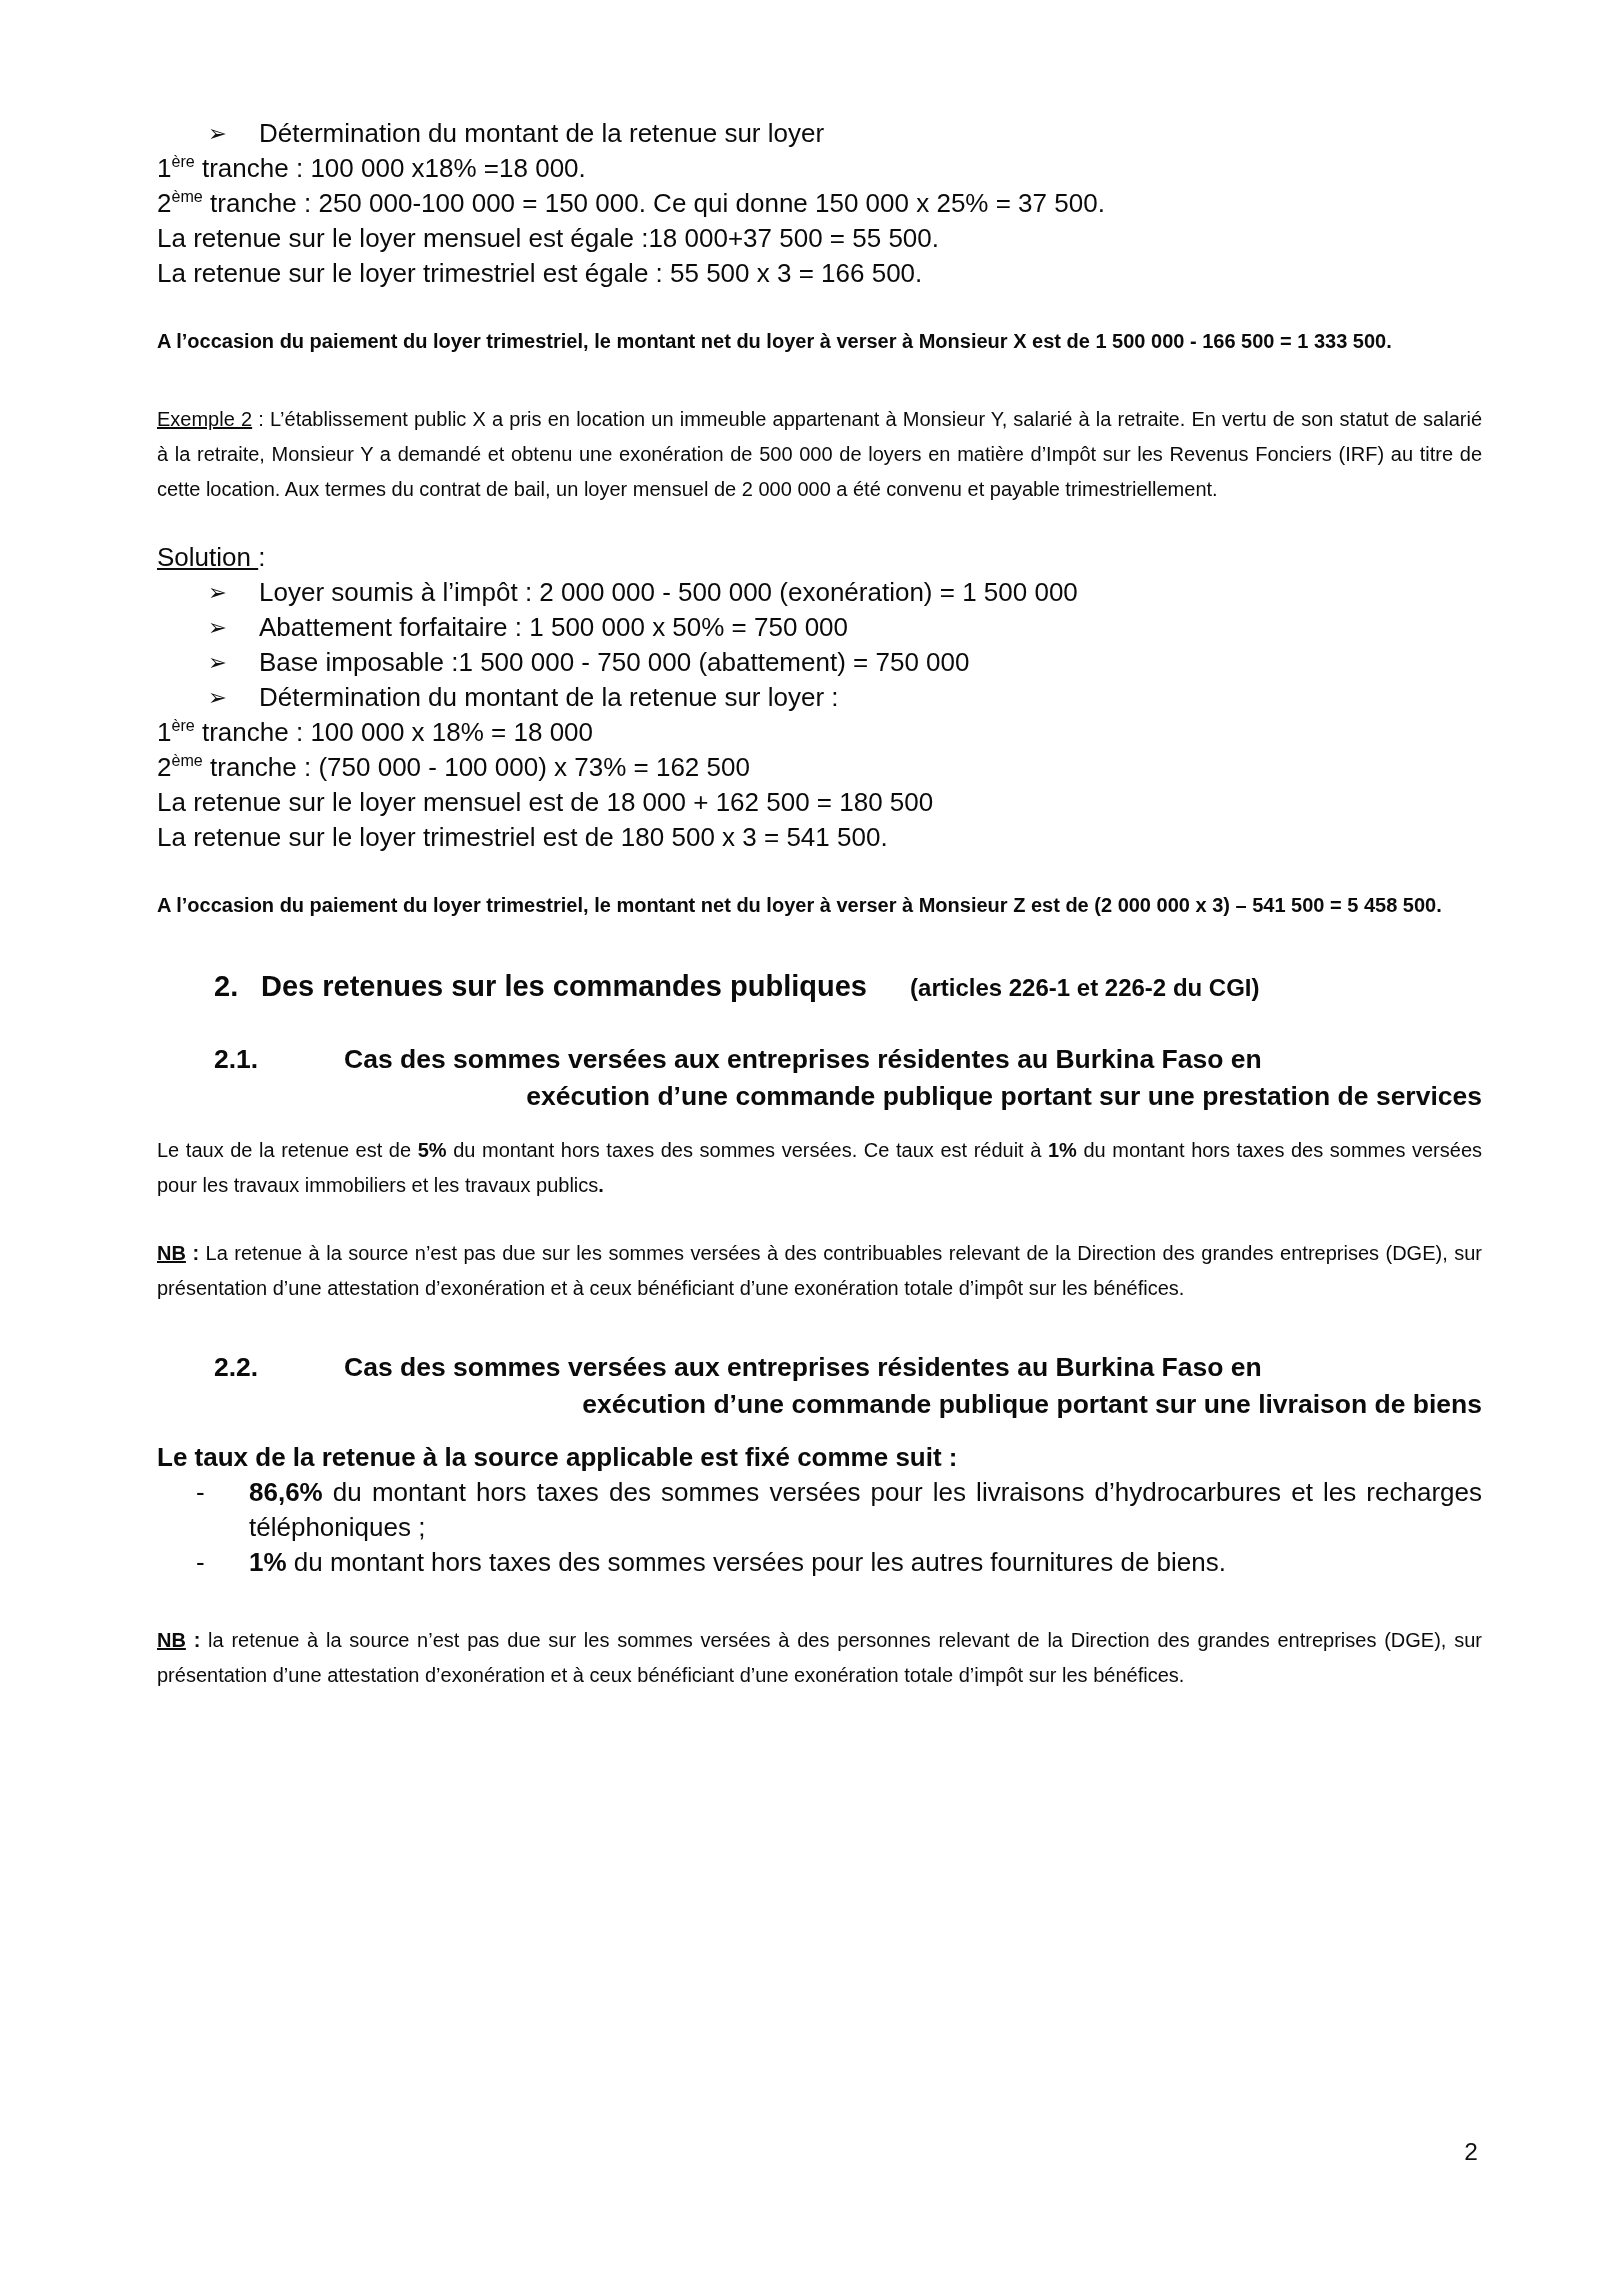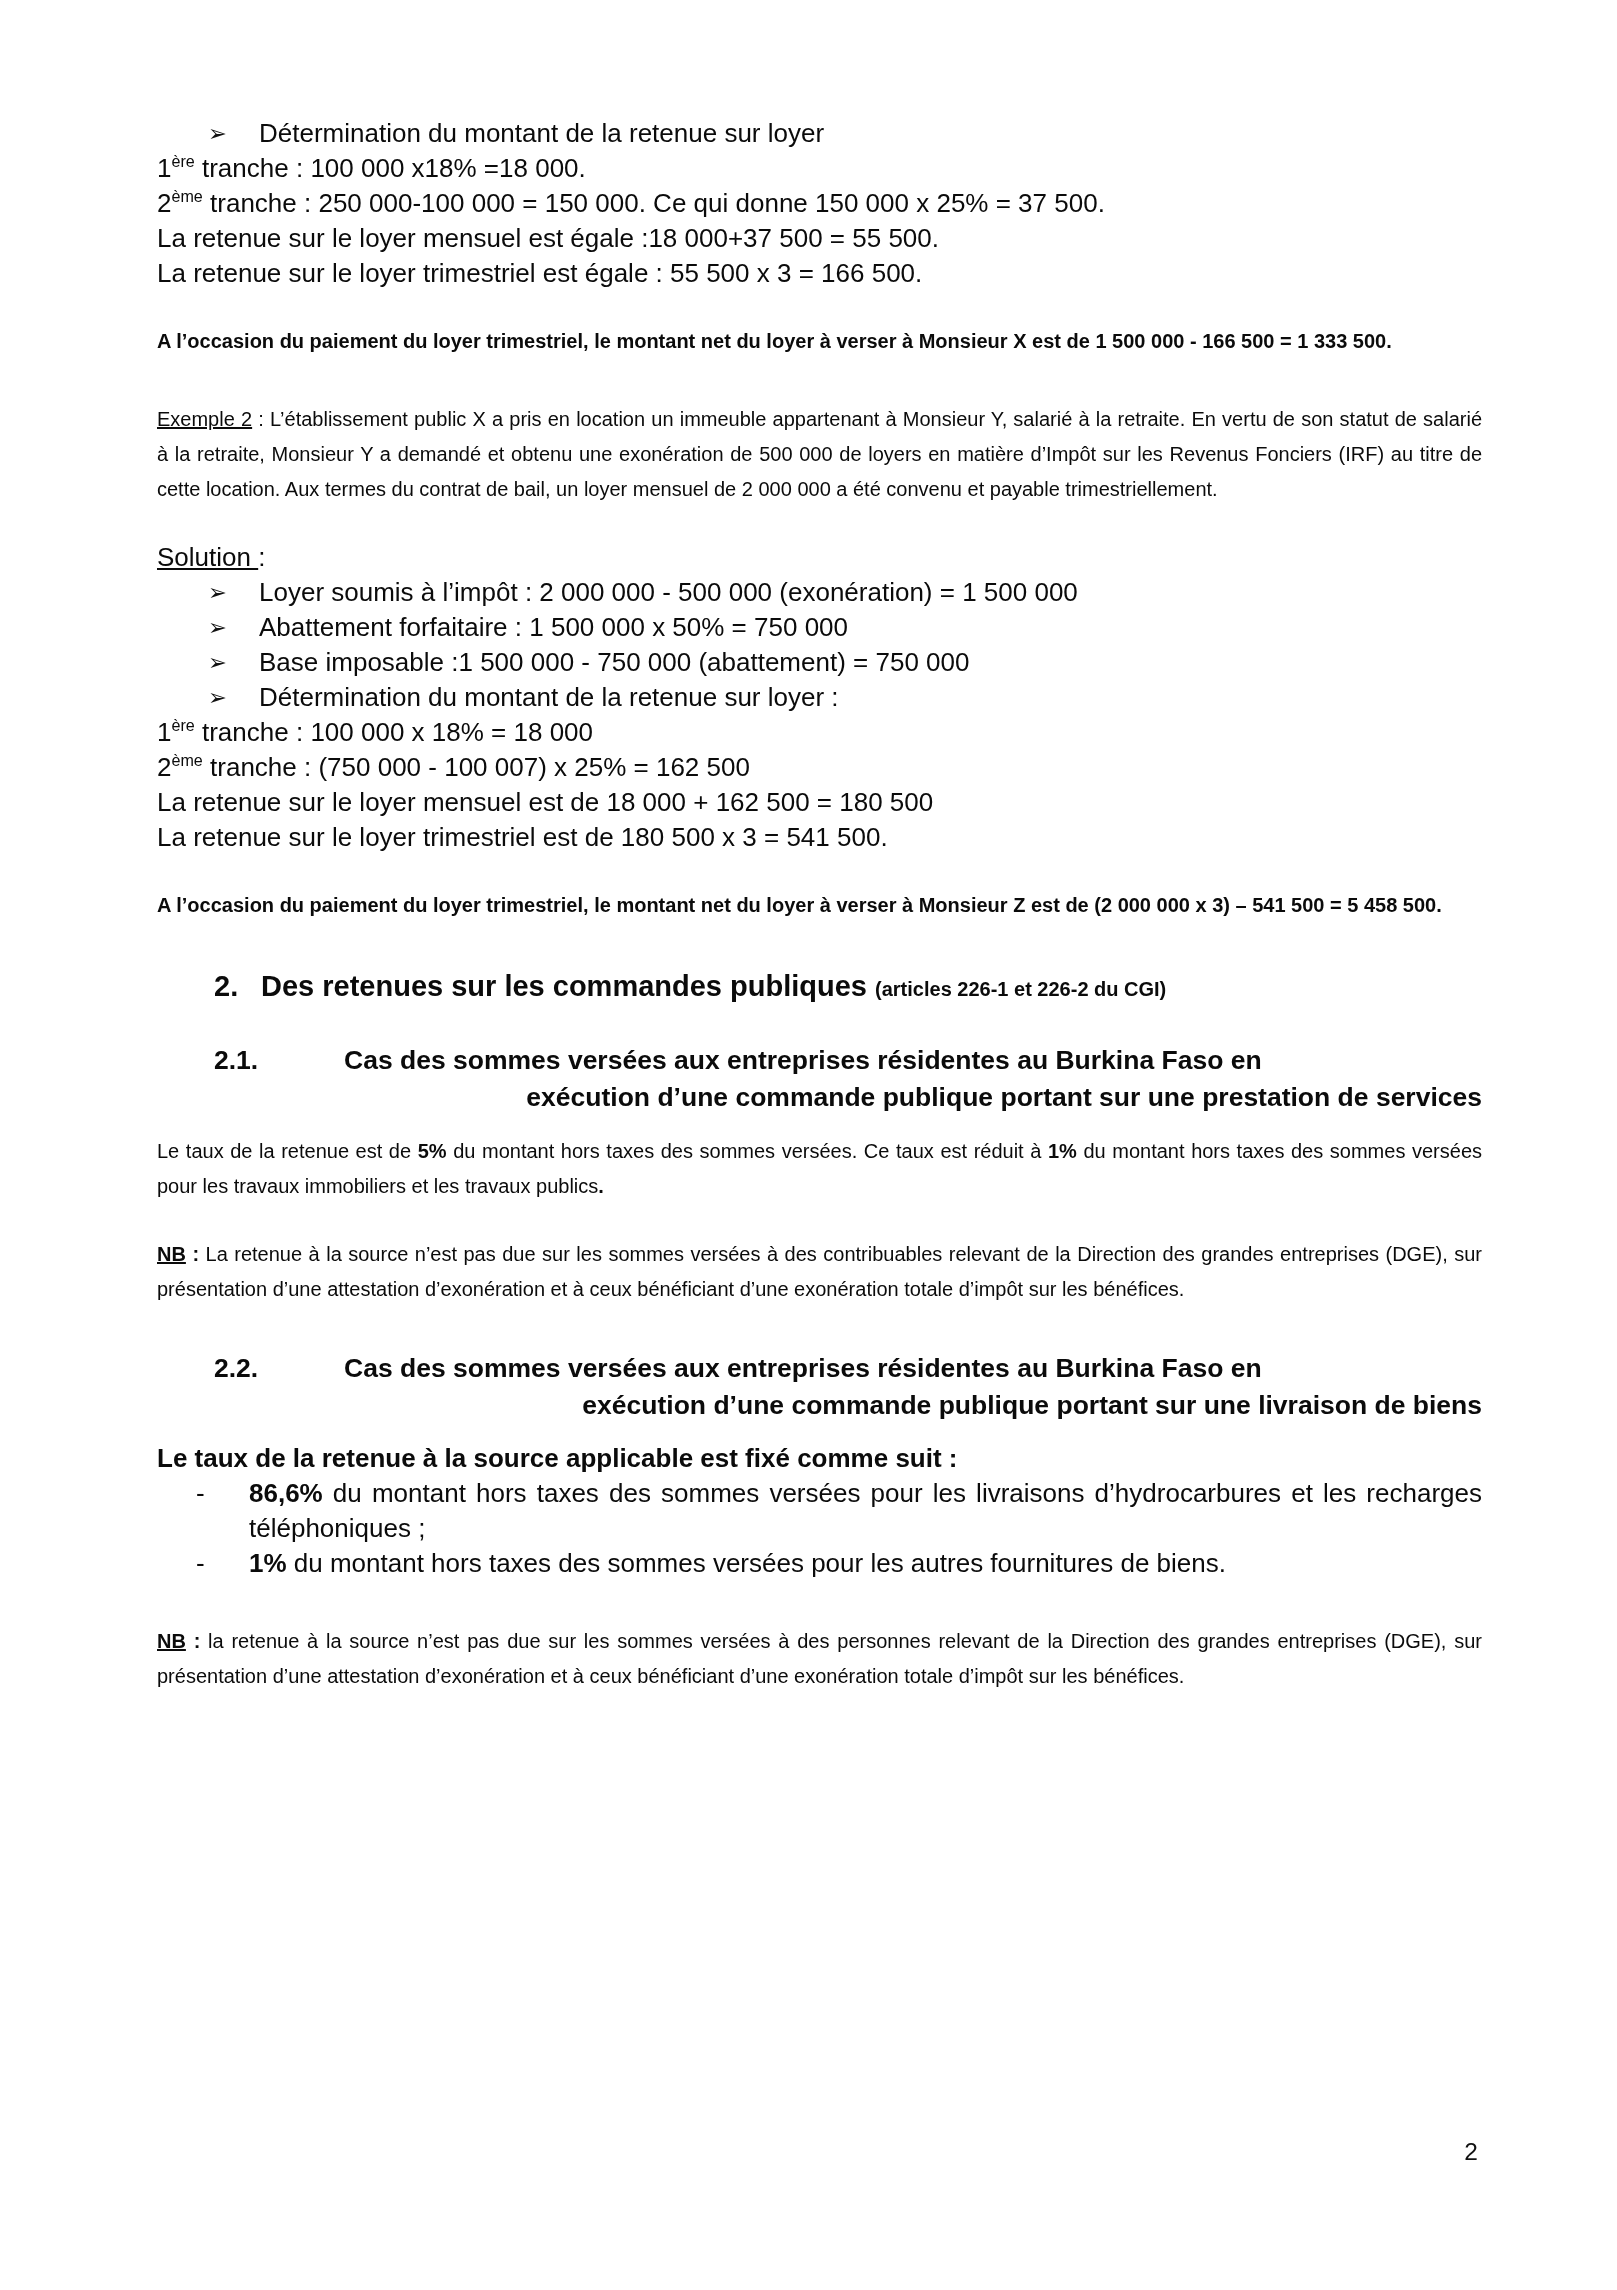--- a/index.html
+++ b/index.html
@@ -114,21 +114,22 @@
     font-weight: bold;
   }
   .heading2 .num {
     flex: 0 0 auto;
     width: 47px;
   }
   .heading2 .htext {
     flex: 1 1 auto;
   }
   .heading2 .htext .small-bold {
-    font-size: 20px;
+    font-size: 24px;
+    margin-left: 35px;
   }
 
   .heading3 {
     display: flex;
     align-items: flex-start;
     padding-left: 57px;
     font-size: 26.5px;
     line-height: 37px;
     font-weight: bold;
     gap: 28px;
@@ -199,21 +200,21 @@
         <span class="arrow-text">Base imposable :1 500 000 - 750 000 (abattement) = 750 000</span>
       </li>
       <li class="arrow-item">
         <span class="arrow-glyph">➢</span>
         <span class="arrow-text">Détermination du montant de la retenue sur loyer :</span>
       </li>
     </ul>
 
     <div class="line"><span>1</span><sup>ère</sup><span> tranche : 100 000 x 18% = 18 000</span></div>
 
-    <div class="line"><span>2</span><sup>ème</sup><span> tranche : (750 000 - 100 007) x 25% = 162 500</span></div>
+    <div class="line"><span>2</span><sup>ème</sup><span> tranche : (750 000 - 100 000) x 73% = 162 500</span></div>
 
     <div class="line">La retenue sur le loyer mensuel est de 18 000 + 162 500 = 180 500</div>
     <div class="line">La retenue sur le loyer trimestriel est de 180 500 x 3 = 541 500.</div>
 
     <div class="spacer-md"></div>
 
     <p class="para bold">A l’occasion du paiement du loyer trimestriel, le montant net du loyer à verser à Monsieur Z est de (2 000 000 x 3) – 541 500 = 5 458 500.</p>
 
     <div class="spacer-lg"></div>
 

